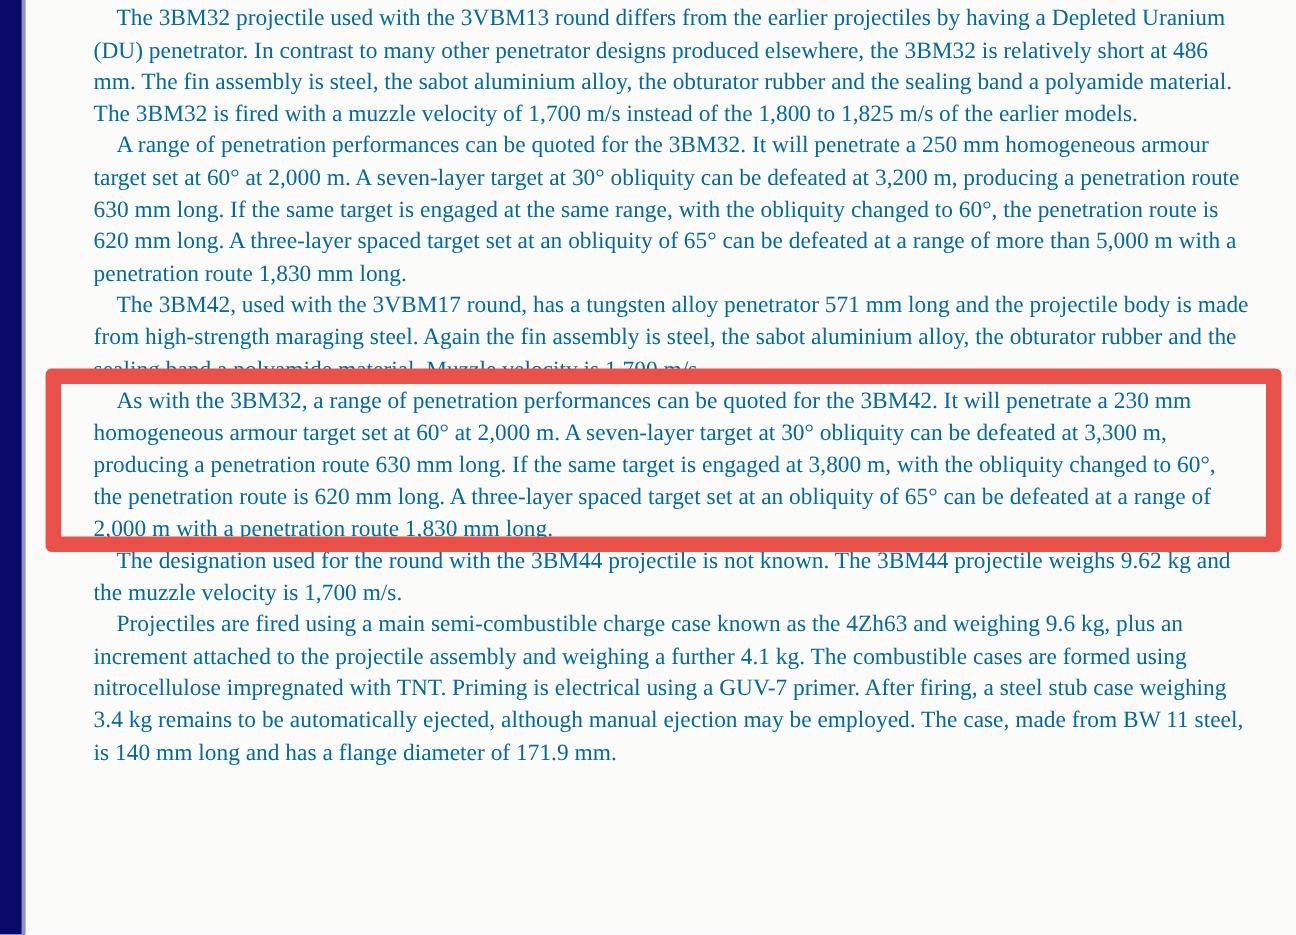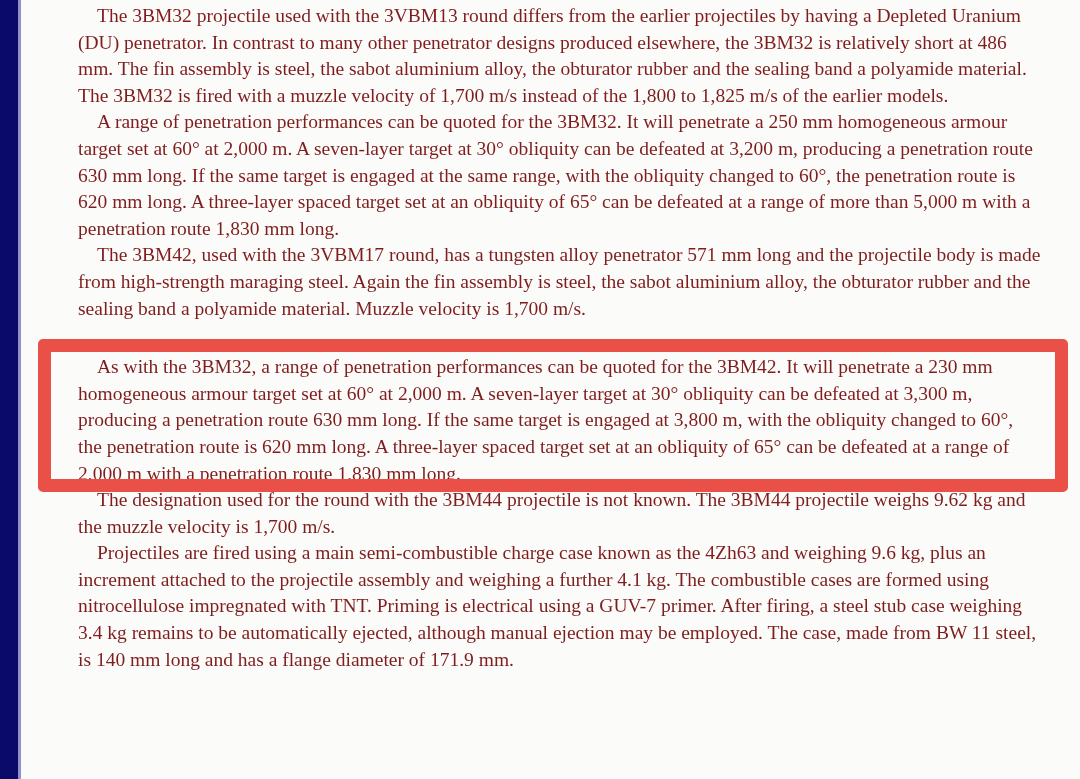--- a/index.html
+++ b/index.html
@@ -18,29 +18,29 @@
     background: #0a0a6b;
     border-right: 3px solid #9193c8;
   }
   .content {
     position: absolute;
     left: 78px;
     top: 3px;
     width: 963px;
     font-size: 19.5px;
     line-height: 26.6px;
-    color: #7f1d1d;
+    color: #0369a1;
     text-align: left;
   }
   .content p {
     margin: 0;
     padding: 0;
     text-indent: 19px;
   }
-  .hl-wrap { position: relative; margin-top: 32px; }
+  .hl-wrap { position: relative; }
   .hl-box {
     position: absolute;
     top: -15px;
     left: -40px;
     right: -27px;
     bottom: -5px;
     border: 13px solid #e85048;
     border-radius: 5px;
     pointer-events: none;
     z-index: 5;

